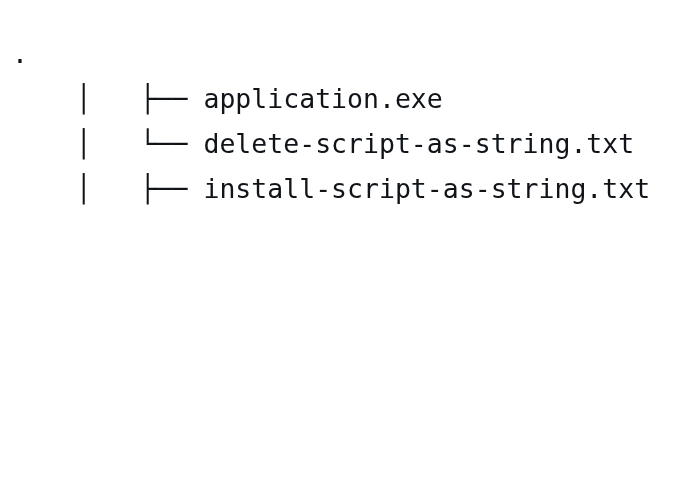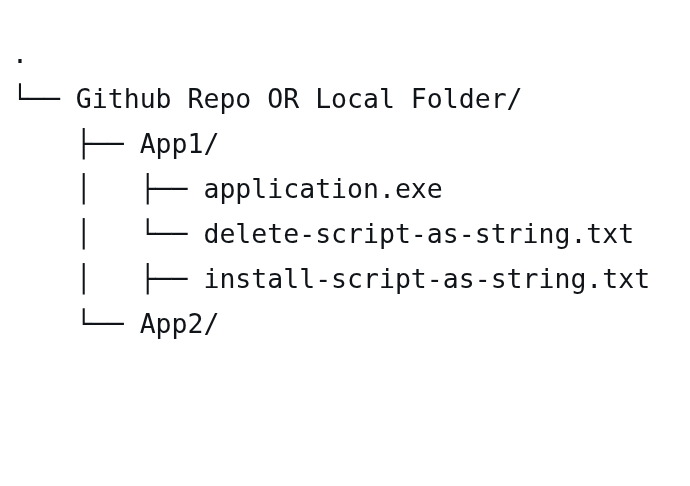--- a/index.html
+++ b/index.html
@@ -36,20 +36,17 @@
     color: #101418;
   }
   .tree-line .label {
     color: #101418;
   }
 </style>
 </head>
 <body>
 
 <pre id="tree-diagram"><span class="tree-line"><span class="label">.</span>
-</span><span class="tree-line"><span class="branch">└── </span><span class="label">Github Repo OR Local Folder/</span>
-</span><span class="tree-line"><span class="branch">    ├── </span><span class="label">App1/</span>
 </span><span class="tree-line"><span class="branch">    │   ├── </span><span class="label">application.exe</span>
 </span><span class="tree-line"><span class="branch">    │   └── </span><span class="label">delete-script-as-string.txt</span>
 </span><span class="tree-line"><span class="branch">    │   ├── </span><span class="label">install-script-as-string.txt</span>
-</span><span class="tree-line"><span class="branch">    └── </span><span class="label">App2/</span>
 </span><span class="tree-line">
 </span></pre>
 
 </body></html>

